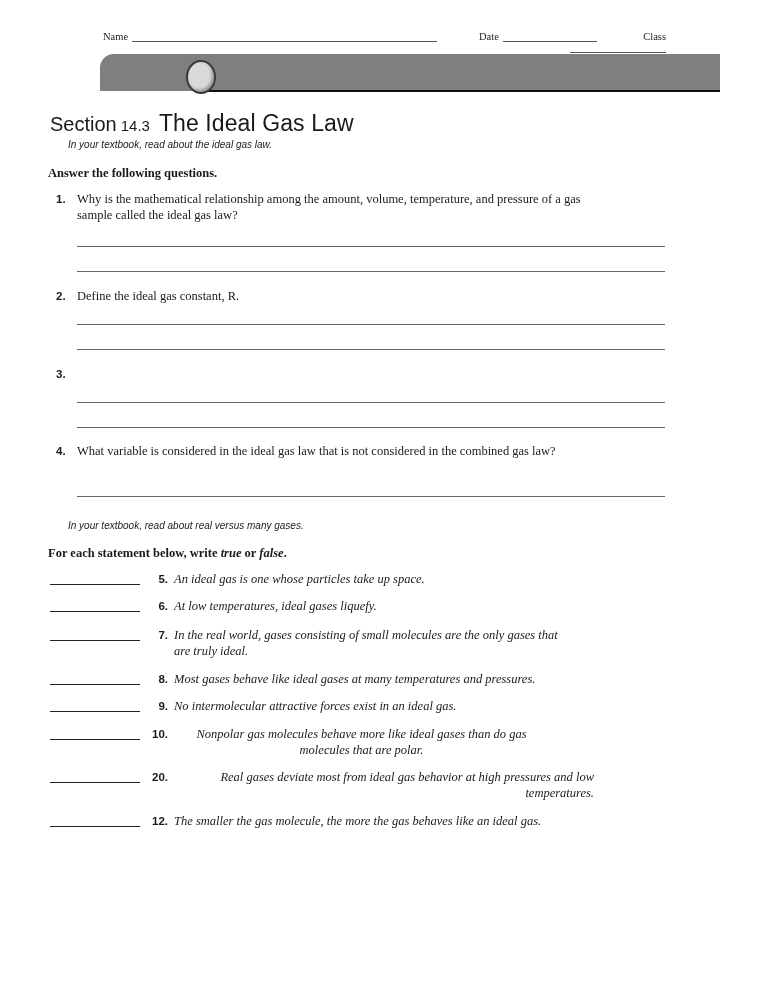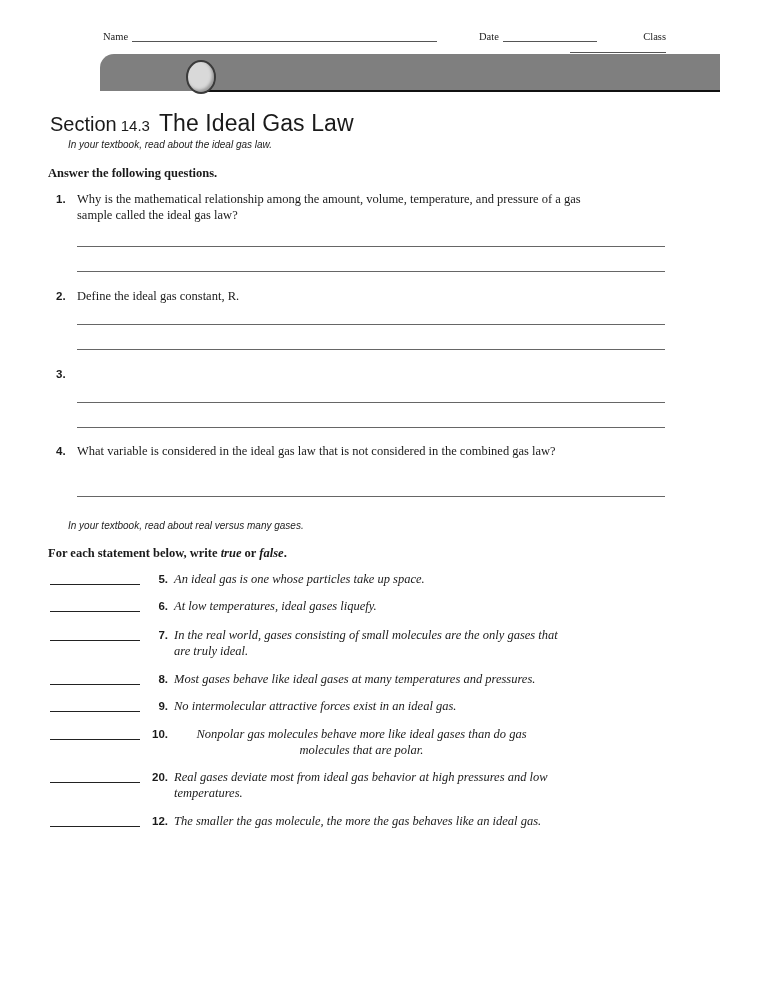--- a/index.html
+++ b/index.html
@@ -126,19 +126,19 @@
   <span class="txt">No intermolecular attractive forces exist in an ideal gas.</span>
 </div>
 <div class="tf" style="top:726px;">
   <div class="blank"></div>
   <span class="num">10.</span>
   <span class="txt" style="width:375px;text-align:center;">Nonpolar gas molecules behave more like ideal gases than do gas molecules that are polar.</span>
 </div>
 <div class="tf" style="top:769px;">
   <div class="blank"></div>
   <span class="num">20.</span>
-  <span class="txt" style="width:420px;">Real gases deviate most from ideal gas behavior at high pressures and low temperatures.</span>
+  <span class="txt" style="width:420px;text-align:right;">Real gases deviate most from ideal gas behavior at high pressures and low temperatures.</span>
 </div>
 <div class="tf" style="top:813px;">
   <div class="blank"></div>
   <span class="num">12.</span>
   <span class="txt">The smaller the gas molecule, the more the gas behaves like an ideal gas.</span>
 </div>
 
 </body></html>

